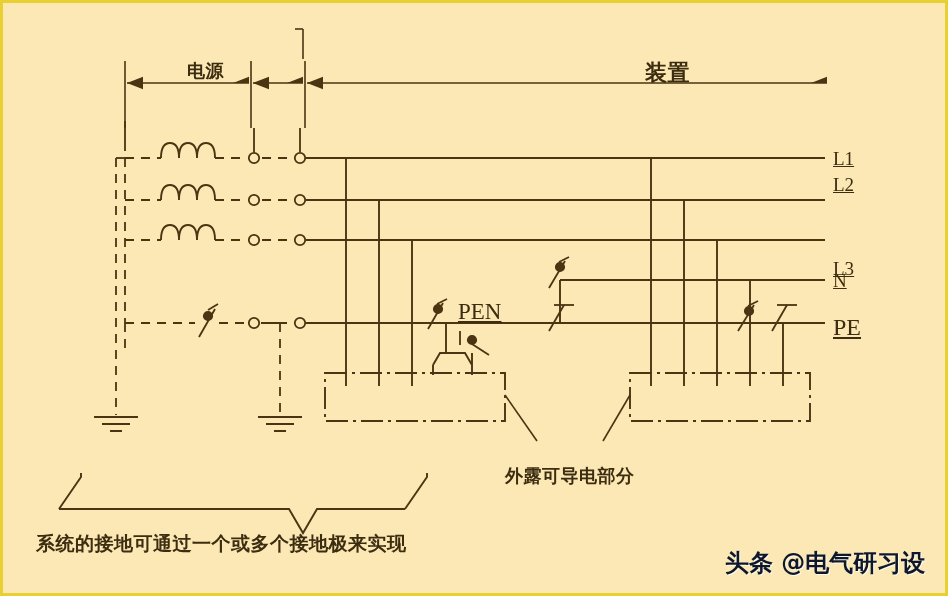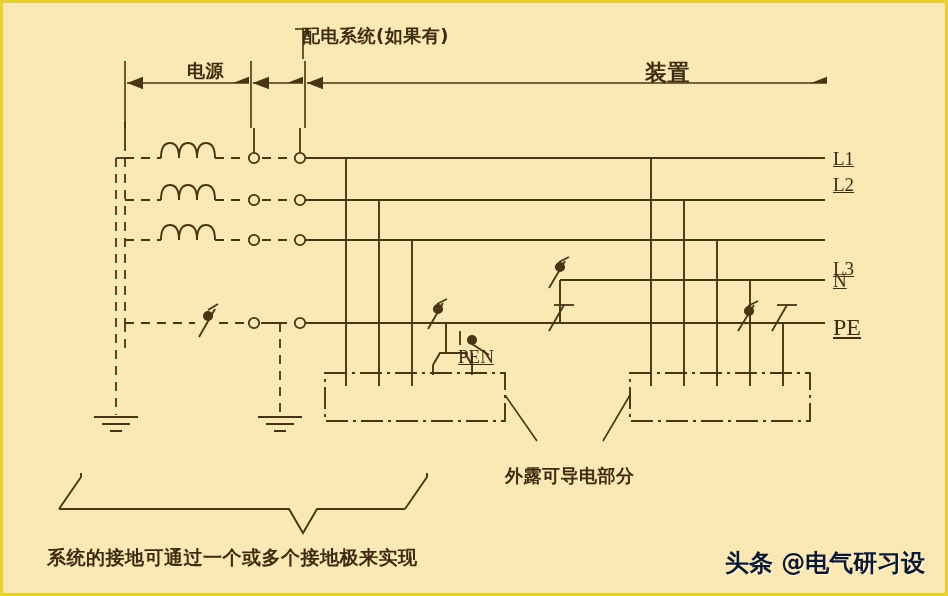--- a/index.html
+++ b/index.html
@@ -36,30 +36,30 @@
     letter-spacing: 0.5px;
   }
   .lbl-lat {
     font-family: "Liberation Serif", "DejaVu Serif", serif;
     font-weight: normal;
     text-decoration: underline;
   }
   #lbl-source      { left: 184px; top: 56px;  font-size: 18px; }
   #lbl-distrib     { left: 299px; top: 21px;  font-size: 18px; }
   #lbl-installation{ left: 642px; top: 56px;  font-size: 22px; }
-  #lbl-pen         { left: 455px; top: 294px; font-size: 19px; margin-top: 48px; }
+  #lbl-pen         { left: 455px; top: 294px; font-size: 23px; }
   #lbl-l1 { left: 830px; top: 144px; font-size: 19px; }
   #lbl-l2 { left: 830px; top: 170px; font-size: 19px; }
   #lbl-l3 { left: 830px; top: 226px; font-size: 19px; margin-top: 28px; }
   #lbl-n  { left: 830px; top: 266px; font-size: 19px; }
   #lbl-pe { left: 830px; top: 309px; font-size: 24px; }
   #lbl-exposed   { left: 502px; top: 441px; font-size: 18px; margin-top: 20px; }
   #lbl-earth-src { left: 62px;  top: 452px; font-size: 17px; }
   #lbl-earth-dis { left: 240px; top: 452px; font-size: 17px; }
-  #lbl-caption   { left: 33px;  top: 542px; font-size: 19px; margin-left: 11px; }
+  #lbl-caption   { left: 33px;  top: 528px; font-size: 19px; }
   #watermark {
     position: absolute;
     left: 722px;
     top: 544px;
     font-size: 24px;
     font-family: "DejaVu Sans", "Liberation Sans", sans-serif;
     font-weight: bold;
     color: #0f172a;
     text-shadow: 1px 1px 0 rgba(255,255,255,0.75);
     white-space: pre;
@@ -243,21 +243,20 @@
     </g>
 
     <g stroke="#4a3412" fill="none" stroke-width="1.9">
       <path d="M56 506 L78 474 L78 470"></path>
       <path d="M56 506 L286 506 L300 530 L314 506 L402 506"></path>
       <path d="M402 506 L424 474 L424 470"></path>
     </g>
   </svg>
 
   <div class="lbl lbl-cjk" id="lbl-source">电源</div>
-  <div class="lbl lbl-cjk" id="lbl-distrib">配电系统(如果有)</div>
   <div class="lbl lbl-cjk" id="lbl-installation">装置</div>
 
   <div class="lbl lbl-lat" id="lbl-l1">L1</div>
   <div class="lbl lbl-lat" id="lbl-l2">L2</div>
   <div class="lbl lbl-lat" id="lbl-l3">L3</div>
   <div class="lbl lbl-lat" id="lbl-n">N</div>
   <div class="lbl lbl-lat" id="lbl-pe">PE</div>
   <div class="lbl lbl-lat" id="lbl-pen">PEN</div>
 
   <div class="lbl lbl-cjk" id="lbl-exposed">外露可导电部分</div>

